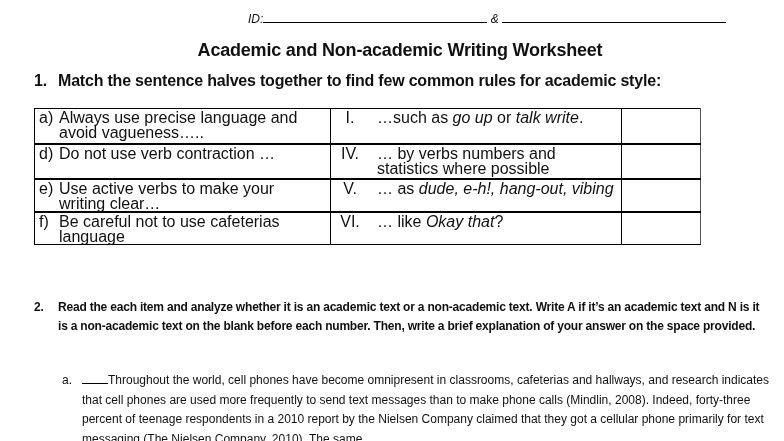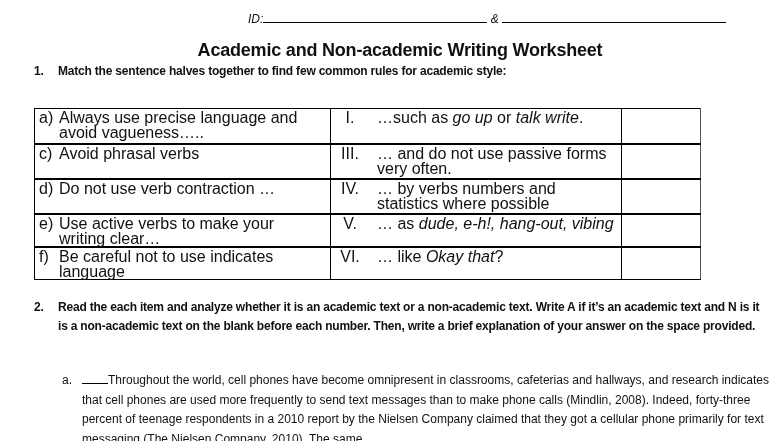--- a/index.html
+++ b/index.html
@@ -2,21 +2,21 @@
 <html><head>
 <meta charset="utf-8">
 <style>
   html, body { margin:0; padding:0; background:#ffffff; }
   body { width:784px; height:441px; overflow:hidden; position:relative;
          font-family:"Liberation Sans", "DejaVu Sans", sans-serif; color:#111; }
   .abs { position:absolute; white-space:nowrap; }
   .idline { top:10px; left:248px; font-size:12px;font-style:italic; }
   .idline .blank { display:inline-block; border-bottom:1px solid #000; vertical-align:baseline; height:12px; }
   .title { top:40px; left:8px; width:784px; text-align:center; font-size:18px; font-weight:bold; letter-spacing:-0.2px; }
-  .q1 { top:64px; left:34px; font-size:12px; font-weight:bold; letter-spacing:-0.2px; }
+  .q1 { top:72px; left:34px; font-size:16px; font-weight:bold; letter-spacing:-0.2px; }
   .q1 .num { display:inline-block; width:24px; }
   table.match { position:absolute; top:108px; left:34px; border-collapse:collapse; font-size:16px; table-layout:fixed; }
   table.match td { border:1px solid #000; border-left:none; border-right:none; padding:1px 4px 0 4px; vertical-align:top; line-height:15px; }
   table.match tr.thick td { border-top:2px solid #000; }
   table.match td.c1 { border-left:1px solid #000; width:287px; padding-left:4px; }
   table.match td.c1 .letter { display:inline-block; width:20px; }
   table.match td.c1 .txt { display:inline-block; width:262px; vertical-align:top; white-space:normal; }
   table.match td.c2 { border-left:1px solid #000; width:38px; text-align:center; padding-left:0; padding-right:0; }
   table.match td.c3 { width:240px; padding-left:8px; white-space:normal; }
   table.match td.c4 { border-left:1px solid #000; border-right:1.5px solid #555; width:70px; }
@@ -46,39 +46,33 @@
 
 <table class="match">
   <tbody>
       <tr style="height:35px;">
     <td class="c1"><span class="letter">a)</span><span class="txt">Always use precise language and avoid vagueness…..</span></td>
     <td class="c2">I.</td>
     <td class="c3"><span>…such as </span><em>go up</em><span> or </span><em>talk write</em><span>.</span></td>
     <td class="c4"></td>
   </tr>
   <tr class="thick" style="height:35px;">
-    <td class="c1"><span class="letter">c)</span><span class="txt">Avoid phrasal verbs</span></td>
-    <td class="c2">III.</td>
-    <td class="c3">… and do not use passive forms very often.</td>
-    <td class="c4"></td>
-  </tr>
-  <tr class="thick" style="height:35px;">
     <td class="c1"><span class="letter">d)</span><span class="txt">Do not use verb contraction …</span></td>
     <td class="c2">IV.</td>
     <td class="c3">… by verbs numbers and statistics where possible</td>
     <td class="c4"></td>
   </tr>
   <tr class="thick" style="height:26px;">
     <td class="c1"><span class="letter">e)</span><span class="txt">Use active verbs to make your writing clear…</span></td>
     <td class="c2">V.</td>
     <td class="c3"><span>… as </span><em>dude, e-h!, hang-out, vibing</em></td>
     <td class="c4"></td>
   </tr>
   <tr class="thick" style="height:18px;">
-    <td class="c1"><span class="letter">f)</span><span class="txt">Be careful not to use indicates language</span></td>
+    <td class="c1"><span class="letter">f)</span><span class="txt">Be careful not to use cafeterias language</span></td>
     <td class="c2">VI.</td>
     <td class="c3"><span>… like </span><em>Okay that</em><span>?</span></td>
     <td class="c4"></td>
   </tr>
 </tbody>
   </table>
 
 <div class="abs q2">
   <span class="num">2.</span>
   <span class="body">Read the each item and analyze whether it is an academic text or a non-academic text. Write A if it’s an academic text and N is it is a non-academic text on the blank before each number. Then, write a brief explanation of your answer on the space provided.</span>

